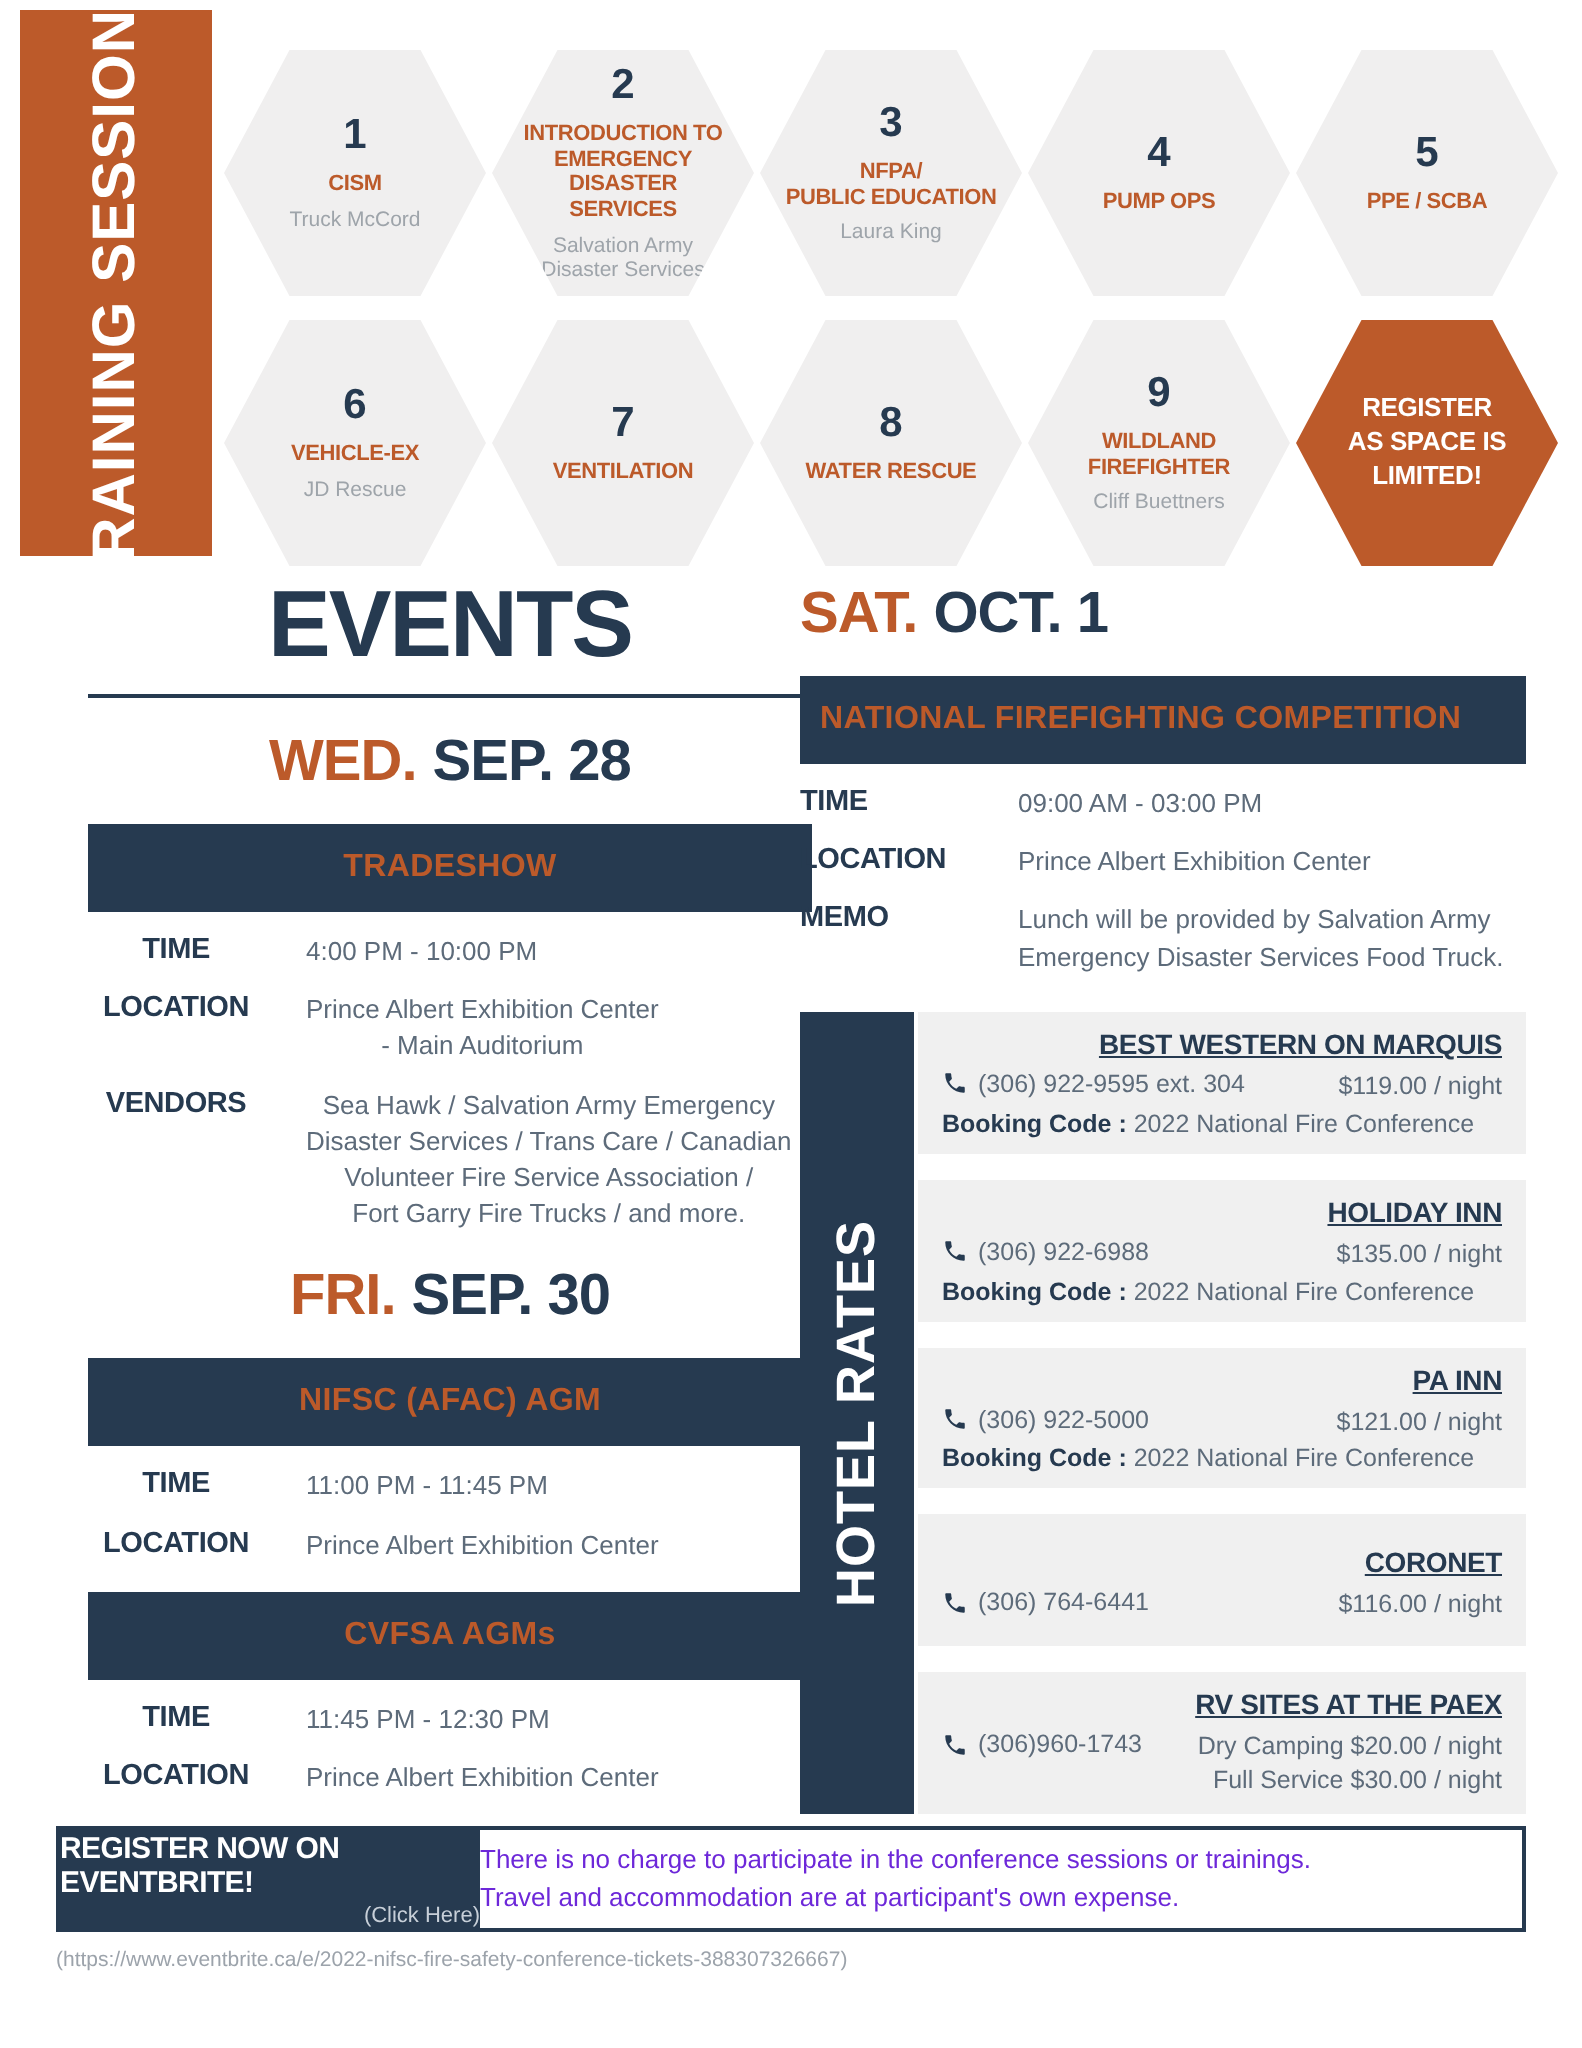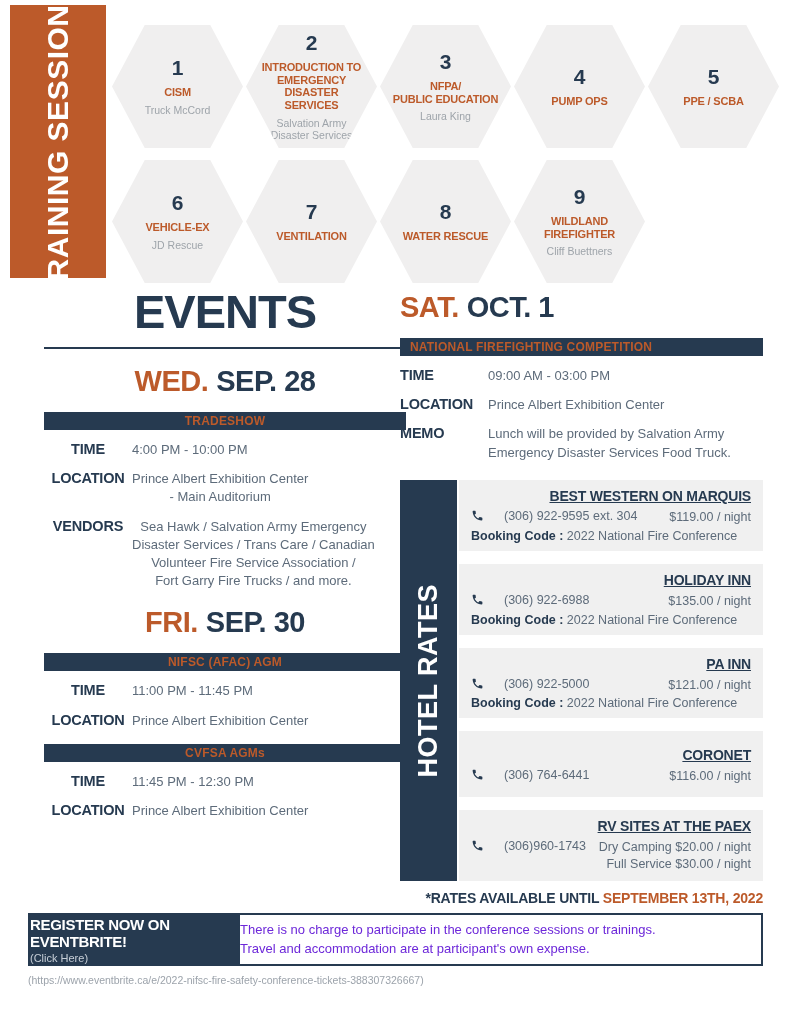--- a/index.html
+++ b/index.html
@@ -42,60 +42,60 @@
   .reg-text{color:#fff;font-weight:bold;font-size:13px;line-height:1.3;white-space:pre-line;letter-spacing:-0.2px;}
   
   .left-col{position:absolute;left:44px;top:288px;width:362px;text-align:center;}
   .right-col{position:absolute;left:400px;top:285px;width:363px;}
   .events-title{font-size:47px;line-height:1;color:var(--navy);font-weight:bold;letter-spacing:-1px;margin:0;}
   .rule{height:2px;background:var(--navy);margin:12px 0 4px;}
   .day-heading{font-size:29px;font-weight:bold;letter-spacing:-0.5px;margin:16px 0 4px;}
   .day-prefix{color:var(--orange);}
   .day-rest{color:var(--navy);margin-left:8px;}
   .section-bar{
-    background:var(--navy);color:var(--orange);font-weight:bold;font-size:12px;
-    letter-spacing:0.2px;padding:2px 10px;margin:14px 0 0;
-  }
-  .info-row{display:flex;margin:11px 0;}
+    background:var(--navy);color:var(--orange);font-weight:bold;font-size:16px;
+    letter-spacing:0.2px;padding:13px 10px;margin:14px 0 0;
+  }
+  .info-row{display:flex;margin:11px 0;gap:21px;}
   .info-label{flex:0 0 88px;color:var(--navy);font-weight:bold;font-size:14.5px;letter-spacing:-0.2px;}
   .info-value{color:var(--bodytext);font-size:13px;line-height:1.4;white-space:pre-line;}
   
   .hotels{display:flex;margin-top:18px;}
   .hotel-banner{
     flex:0 0 57px;background:var(--navy);
     display:flex;align-items:center;justify-content:center;
   }
   .hotel-banner .vtext{
     writing-mode:vertical-rl;transform:rotate(180deg);
     color:#fff;font-weight:bold;font-size:27px;letter-spacing:0.5px;white-space:nowrap;
   }
   .hotel-cards{flex:1;display:flex;flex-direction:column;gap:13px;margin-left:2px;}
   .hotel-card{background:var(--cardgray);min-height:66px;box-sizing:border-box;padding:8px 12px;}
   .hotel-name{
     text-align:right;color:var(--navy);font-weight:bold;font-size:14px;
     text-decoration:underline;letter-spacing:-0.2px;
   }
   .hotel-row{display:flex;justify-content:space-between;align-items:flex-start;margin-top:5px;font-size:12.5px;color:var(--bodytext);}
-  .hotel-phone{display:flex;align-items:flex-start;gap:20px;}
+  .hotel-phone{display:flex;align-items:center;gap:5px;}
   .phone-icon{width:13px;height:13px;display:inline-block;}
   .phone-icon svg{width:13px;height:13px;fill:var(--navy);display:block;}
   .hotel-rate{text-align:right;white-space:pre-line;line-height:1.35;}
   .hotel-booking{text-align:left;font-size:12.5px;margin-top:3px;}
   .bk-label{font-weight:bold;color:var(--navy);}
   .bk-value{color:var(--bodytext);}
   .rates-note{text-align:right;margin-top:9px;font-weight:bold;font-size:14px;color:var(--navy);letter-spacing:-0.2px;}
   .rates-date{color:var(--orange);}
   
   .footer-bar{
     position:absolute;left:28px;top:913px;width:735px;height:53px;
     display:flex;border:2px solid var(--navy);box-sizing:border-box;background:#fff;
   }
   .register-box{
     flex:0 0 210px;background:var(--navy);color:#fff;cursor:pointer;
-    display:flex;flex-direction:column;align-items:flex-start;justify-content:center;
+    display:flex;flex-direction:column;align-items:flex-end;justify-content:center;
   }
   .register-title{font-size:15px;font-weight:bold;letter-spacing:-0.3px;}
   .click-here{font-size:11px;color:#C7CFD8;margin-top:2px;}
   .footer-note{
     flex:1;display:flex;align-items:center;
     font-size:13px;color:#6d28d9;line-height:1.45;white-space:pre-line;
   }
   .url-line{position:absolute;left:28px;top:974px;font-size:10.5px;color:#9CA3AB;}
 </style>
 </head>
@@ -154,20 +154,24 @@
         <div class="hex-num">8</div>
         <div class="hex-title">WATER RESCUE</div>
 
       </div>
       <div class="hex">
         <div class="hex-num">9</div>
         <div class="hex-title">WILDLAND
 FIREFIGHTER</div>
         <div class="hex-speaker">Cliff Buettners</div>
       </div>
+      <div class="hex register-hex">
+        <div class="reg-text">REGISTER
+AS SPACE IS LIMITED!</div>
+      </div>
     </div>
   </div>
 
   <div class="left-col">
     <h1 class="events-title">EVENTS</h1>
     <div class="rule"></div>
 
     <div class="day-heading">
       <span class="day-prefix">WED.</span><span class="day-rest">SEP. 28</span>
     </div>

